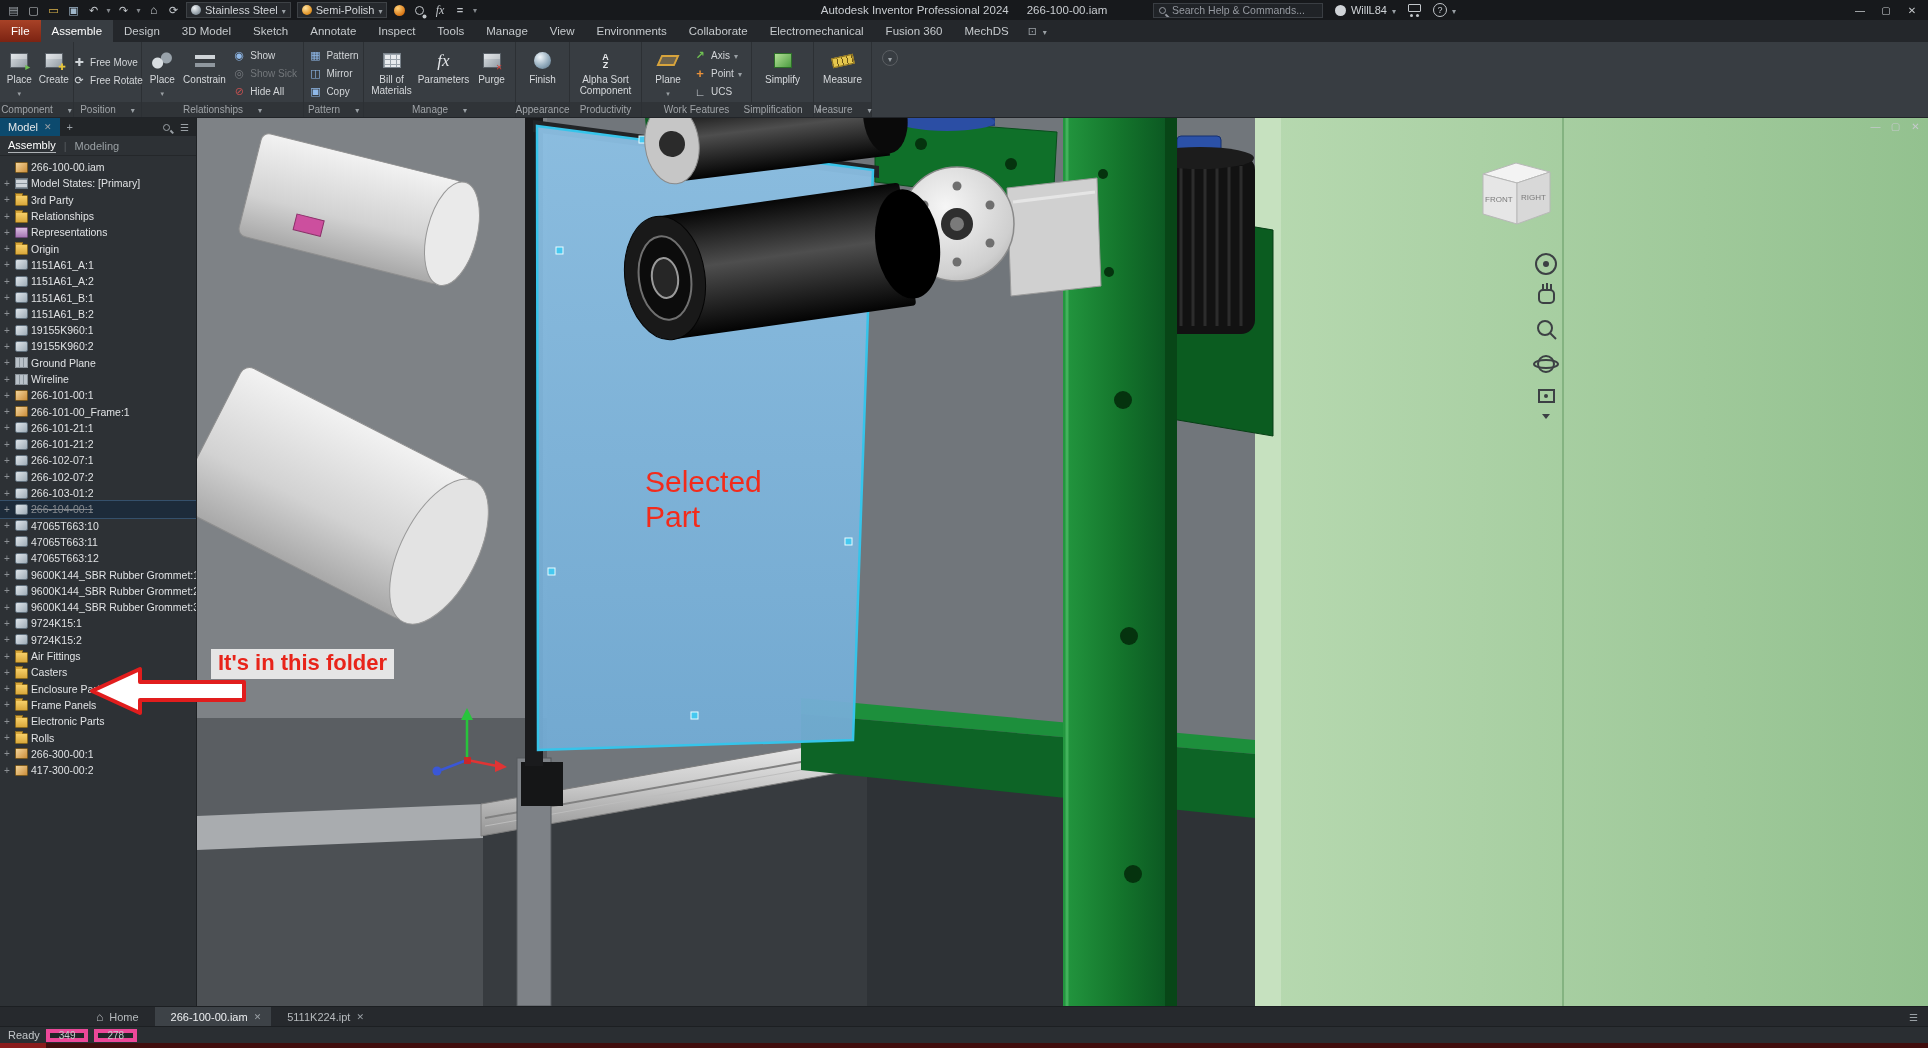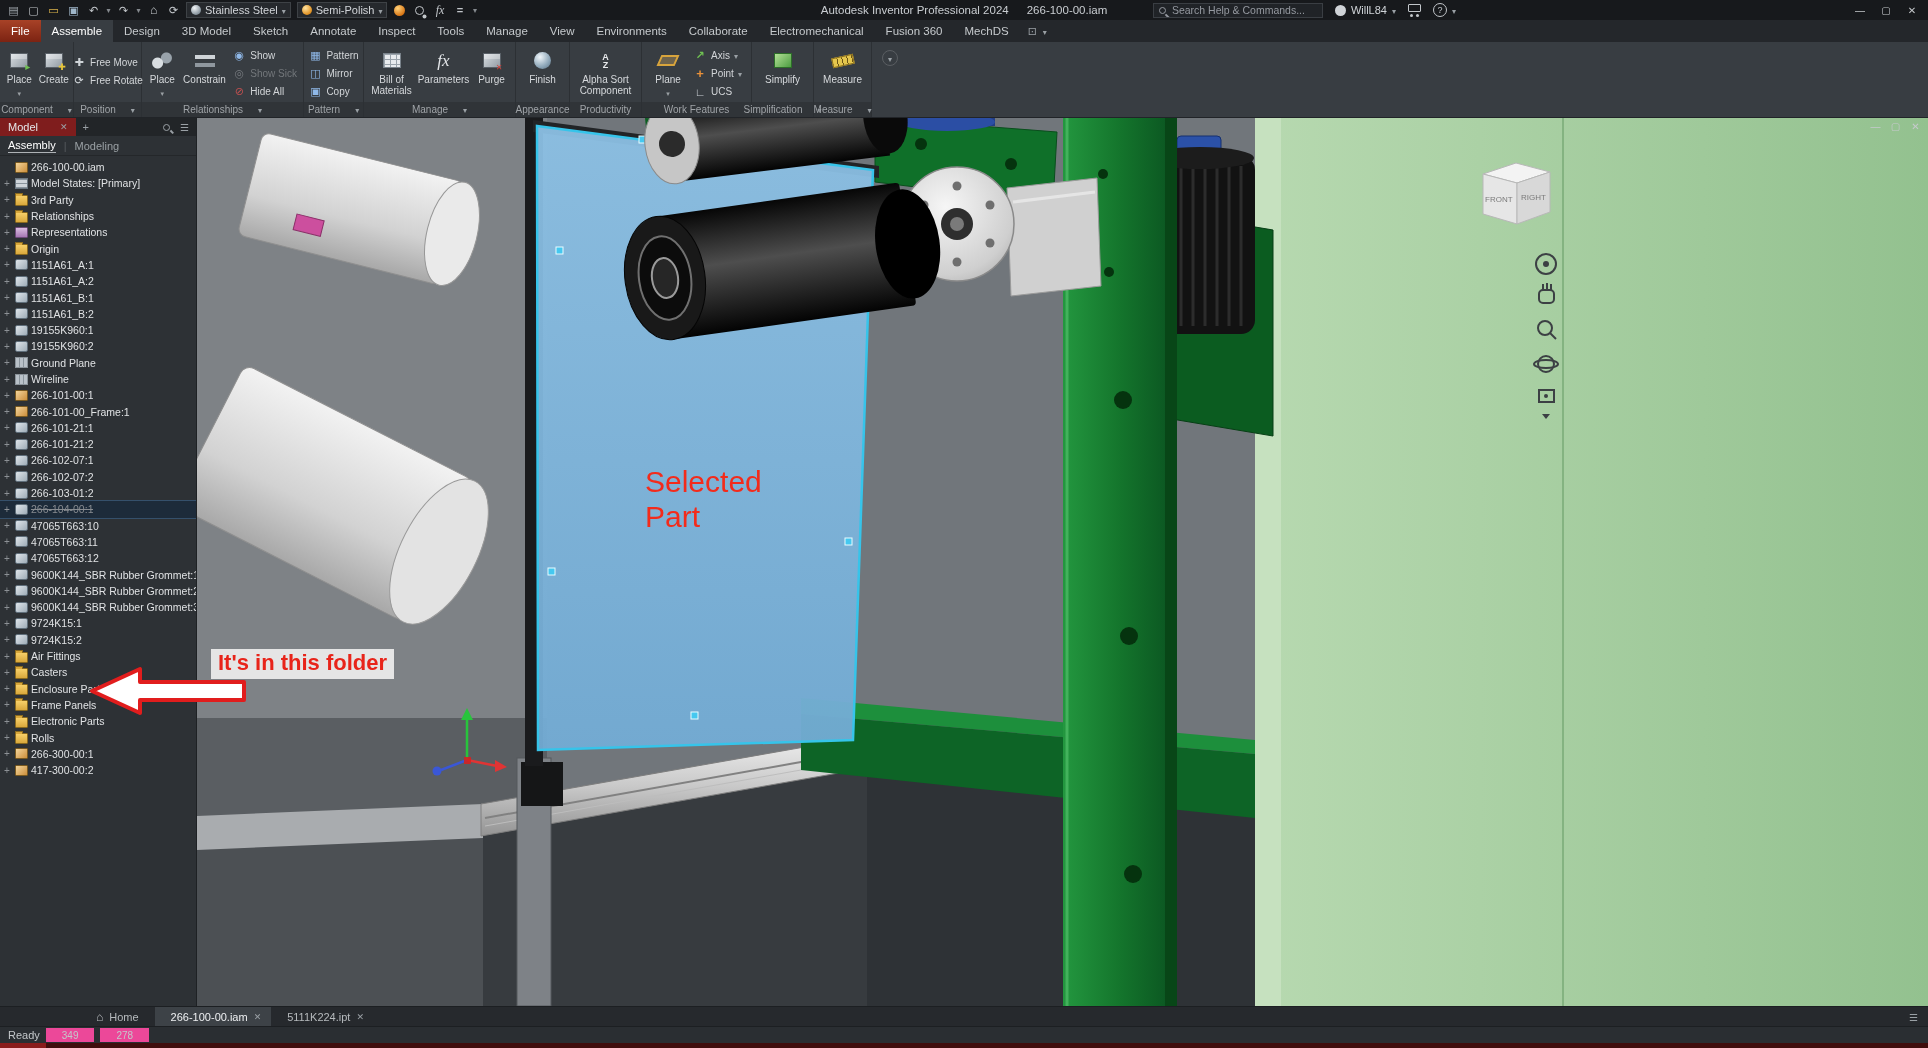--- a/index.html
+++ b/index.html
@@ -88,21 +88,21 @@
   .i-az::before { content:"A"; } .i-az::after { content:"Z"; }
   .i-plane { width:18px; height:11px; border:2px solid #d8a43c; background:rgba(235,190,100,.3); transform:skewX(-24deg); }
   .i-simplify { width:18px; height:15px; border:1px solid #2c6e28; background:linear-gradient(135deg,#b2e096,#4d9e41); }
   .i-measure { width:22px; height:10px; background-color:#e5c64d; border:1px solid #8a6f1e; background-image:repeating-linear-gradient(90deg,transparent 0 4px,#6b5516 4px 5px); transform:rotate(-12deg); }
   .ribbon-collapse { width:16px; height:16px; border:1px solid #5a5e62; border-radius:50%; display:flex; align-items:center; justify-content:center; margin:8px 0 0 10px; }
 
   
   #main { display:flex; height:888px; }
   #browser { width:197px; background:#2d3135; border-right:1px solid #1e2124; display:flex; flex-direction:column; flex:none; }
   #btabbar { height:18px; background:#222528; display:flex; align-items:center; font-size:11px; }
-  .btab { height:18px; display:flex; align-items:center; gap:22px; padding:0 8px; background:#7f1d1d; color:#e4e6e8; }
+  .btab { height:18px; display:flex; align-items:center; gap:6px; padding:0 8px; background:#0c4a6e; color:#e4e6e8; }
   .btab .x { color:#9aa0a5; font-size:9px; }
   .baddtab { padding:0 7px; color:#9aa0a5; }
   #bicons { margin-left:auto; display:flex; gap:10px; padding-right:7px; align-items:center; }
   .mag-d { width:7px; height:7px; border:1.5px solid #9aa0a5; border-radius:50%; position:relative; }
   .mag-d::after { content:""; position:absolute; width:4px; height:1.5px; background:#9aa0a5; transform:rotate(45deg); left:5.5px; top:6.5px; }
   .ham::after { content:"☰"; color:#9aa0a5; font-size:10px; }
   #bsubtabs { height:20px; display:flex; align-items:center; gap:8px; padding:0 8px; font-size:11px; border-bottom:1px solid #24272a; }
   .bsub-active { color:#ffffff; border-bottom:1px solid #aeb2b6; padding-bottom:1px; }
   .bsub { color:#9aa0a4; }
   .bsep { color:#565a5e; }
@@ -132,21 +132,21 @@
   #annot-arrow { position:absolute; left:88px; top:664px; z-index:41; }
 
   
   #doctabs { height:20px; background:#26292d; display:flex; align-items:stretch; padding-left:86px; font-size:11px; border-top:1px solid #1c1f22; }
   .dtab { display:flex; align-items:center; gap:6px; padding:0 10px; color:#b6babd; white-space:nowrap; }
   .dtab-active { background:#3d4247; color:#eef0f2; }
   .dtab .x { font-size:9px; color:#9aa0a5; }
   .home-icon::before { content:"⌂"; font-size:12px; }
   #dt-menu { margin-left:auto; display:flex; align-items:center; padding:0 10px; }
   #statusbar { height:17px; background:#2a2e32; display:flex; align-items:center; font-size:11px; color:#c3c7ca; padding:0 8px; border-top:1px solid #1c1f22; }
-  .scount { margin-left:6px; border:7px solid #ec4899; background:#222528; padding:0 9px; height:13px; display:flex; align-items:center; font-size:10px; }
+  .scount { margin-left:6px; border:4px solid #ec4899; background:#222528; padding:0 9px; height:13px; display:flex; align-items:center; font-size:10px; }
   .scount:first-of-type { margin-left:auto; }
   #taskbar { height:5px; background:#400d0d; }
   #taskbar .tb-accent { width:46px; height:5px; background:#8a1c1c; }
 </style>
 </head>
 <body>
 
 <div id="titlebar">
   <div class="qat">
 

